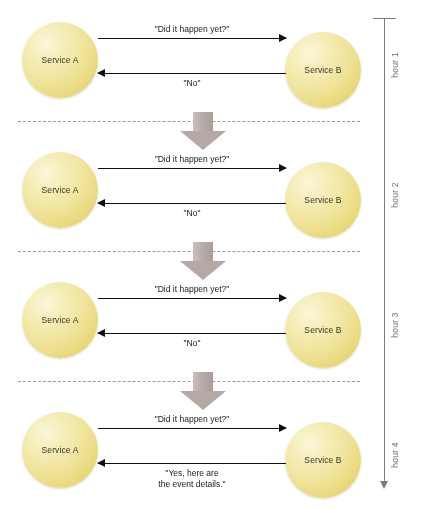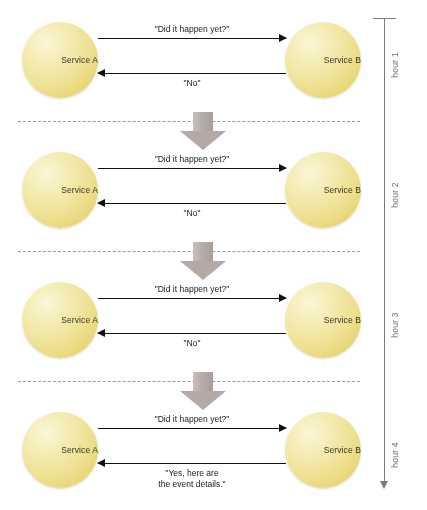--- a/index.html
+++ b/index.html
@@ -40,30 +40,30 @@
     border-radius: 50%;
     background: radial-gradient(circle at 32% 28%,
                 #fbf6d8 0%,
                 #f4ecb4 28%,
                 #efe296 55%,
                 #e7d574 80%,
                 #ddc95e 100%);
     box-shadow: 0 1px 2px rgba(120,110,60,0.28);
     display: flex;
     align-items: center;
-    justify-content: flex-end;
+    justify-content: center;
   }
   .node-label {
     font-size: 8.5px;
     color: #3a3326;
     letter-spacing: 0.1px;
     white-space: nowrap;
   }
   .node-a { left: 22px;  top: 22px; }
-  .node-b { left: 285px; top: 22px; }
+  .node-b { left: 285px; top: 32px; }
 
   
   .msg {
     position: absolute;
     left: 98px;
     width: 188px;
     height: 1px;
   }
   .msg-line {
     position: absolute;

